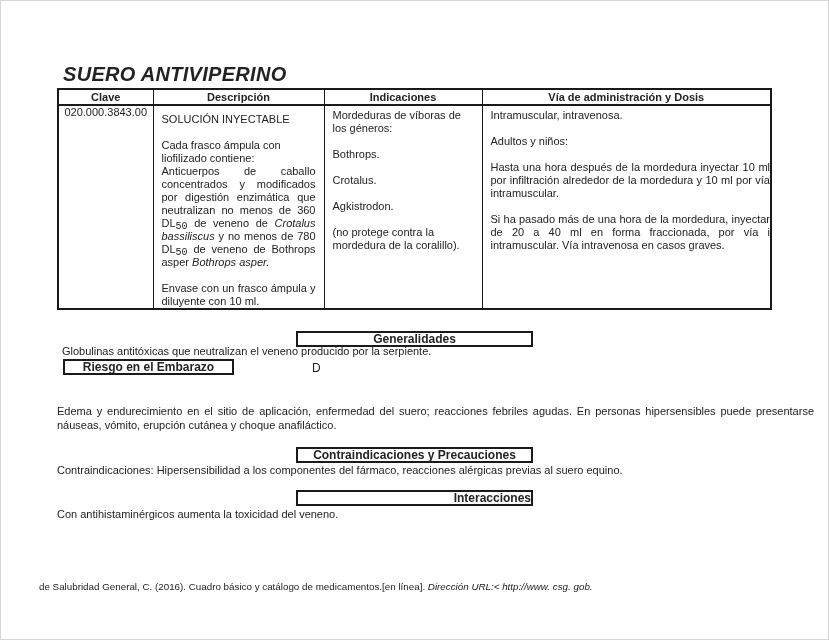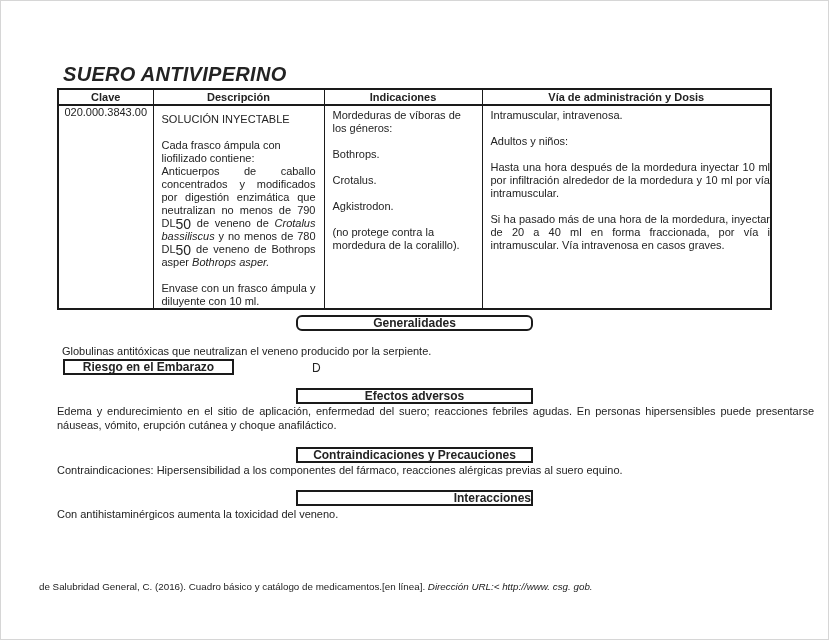--- a/index.html
+++ b/index.html
@@ -34,28 +34,28 @@
     font-size:11px; line-height:13px; vertical-align:top;
     height:198px;
   }
   td.cell-clave { vertical-align:bottom; text-align:center; padding:0 1px 12px 1px; }
   td.cell-desc  { text-align:justify; padding:7px 8px 0 8px; }
   td.cell-indic { text-align:left;    padding:3px 14px 0 8px; }
   td.cell-via   { text-align:justify; padding:3px 0 0 8px; }
   .gap { margin-top:13px; }
   .no-stretch { text-align:left; }
   .it { font-style:italic; }
-  sub.dl { font-size:14px; line-height:0; vertical-align:-2px; }
+  sub.dl { font-size:10px; line-height:0; vertical-align:-2px;font-family:Liberation Mono, monospace; }
   .hbox {
     position:absolute; left:295px; width:237px; height:16px;
     border:2px solid var(--border,#1a1a1a);
     font-size:12px; font-weight:bold; text-align:center;
     line-height:12px; background:var(--page-bg,#ffffff);
   }
-  .hbox-generalidades { top:314px;border-radius:6px; }
+  .hbox-generalidades { top:330px; }
   .hbox-efectos       { top:387px; }
   .hbox-contra        { top:446px; }
   .hbox-interacciones { top:489px;text-align:right; }
   .hbox-riesgo { left:62px; top:358px; width:171px; }
   .d-value { position:absolute; left:311px; top:360px; font-size:12px; }
   .para { position:absolute; font-size:11px; line-height:13.5px; }
   .para-generalidades { left:61px; top:344px; width:720px; }
   .para-efectos  { left:56px; top:404px; width:757px; text-align:justify; }
   .para-contra   { left:56px; top:463px; width:757px; }
   .para-interac  { left:56px; top:507px; width:757px; }
@@ -87,21 +87,21 @@
       </tr>
     </thead>
     <tbody>
       <tr>
         <td class="cell-clave">
           <span>020.000.3843.00</span>
         </td>
         <td class="cell-desc">
           <p class="no-stretch">SOLUCIÓN INYECTABLE</p>
           <p class="gap no-stretch">Cada frasco ámpula con liofilizado contiene:</p>
-          <p><span>Anticuerpos de caballo concentrados y modificados por digestión enzimática que neutralizan no menos de 790 DL</span><sub class="dl">50</sub><span> de veneno de </span><span class="it">Crotalus bassiliscus</span><span> y no menos de 780 DL</span><sub class="dl">50</sub><span> de veneno de Bothrops asper </span><span class="it">Bothrops asper.</span></p>
+          <p><span>Anticuerpos de caballo concentrados y modificados por digestión enzimática que neutralizan no menos de 360 DL</span><sub class="dl">50</sub><span> de veneno de </span><span class="it">Crotalus bassiliscus</span><span> y no menos de 780 DL</span><sub class="dl">50</sub><span> de veneno de Bothrops asper </span><span class="it">Bothrops asper.</span></p>
           <p class="gap">Envase con un frasco ámpula y diluyente con 10 ml.</p>
         </td>
         <td class="cell-indic">
           <p>Mordeduras de víboras de los géneros:</p>
           <p class="gap">Bothrops.</p>
           <p class="gap">Crotalus.</p>
           <p class="gap">Agkistrodon.</p>
           <p class="gap">(no protege contra la mordedura de la coralillo).</p>
         </td>
         <td class="cell-via">
@@ -113,21 +113,20 @@
       </tr>
     </tbody>
   </table>
 
   <div class="hbox hbox-generalidades">Generalidades</div>
   <div class="para para-generalidades">Globulinas antitóxicas que neutralizan el veneno producido por la serpiente.</div>
 
   <div class="hbox hbox-riesgo">Riesgo en el Embarazo</div>
   <div class="d-value">D</div>
 
-  <div class="hbox hbox-efectos">Efectos adversos</div>
   <div class="para para-efectos">Edema y endurecimiento en el sitio de aplicación, enfermedad del suero; reacciones febriles agudas. En personas hipersensibles puede presentarse náuseas, vómito, erupción cutánea y choque anafiláctico.</div>
 
   <div class="hbox hbox-contra">Contraindicaciones y Precauciones</div>
   <div class="para para-contra">Contraindicaciones: Hipersensibilidad a los componentes del fármaco, reacciones alérgicas previas al suero equino.</div>
 
   <div class="hbox hbox-interacciones">Interacciones</div>
   <div class="para para-interac">Con antihistaminérgicos aumenta la toxicidad del veneno.</div>
 
   <div class="citation">
     <div><span>de Salubridad General, C. (2016). Cuadro básico y catálogo de medicamentos.[en línea]. </span><span class="it">Dirección URL:&lt; http://www. csg. gob.</span></div>

